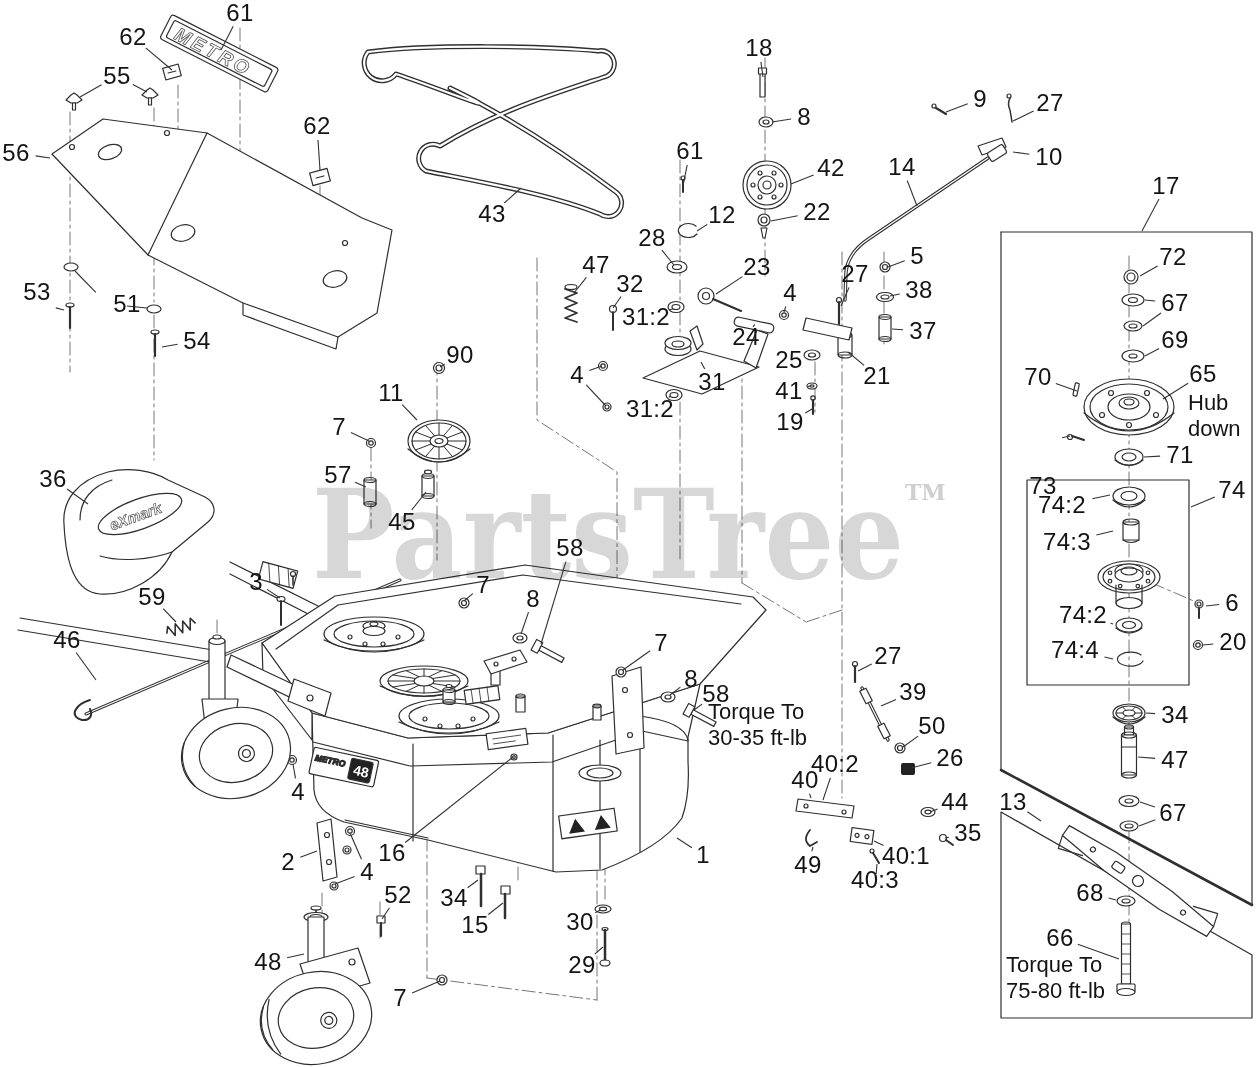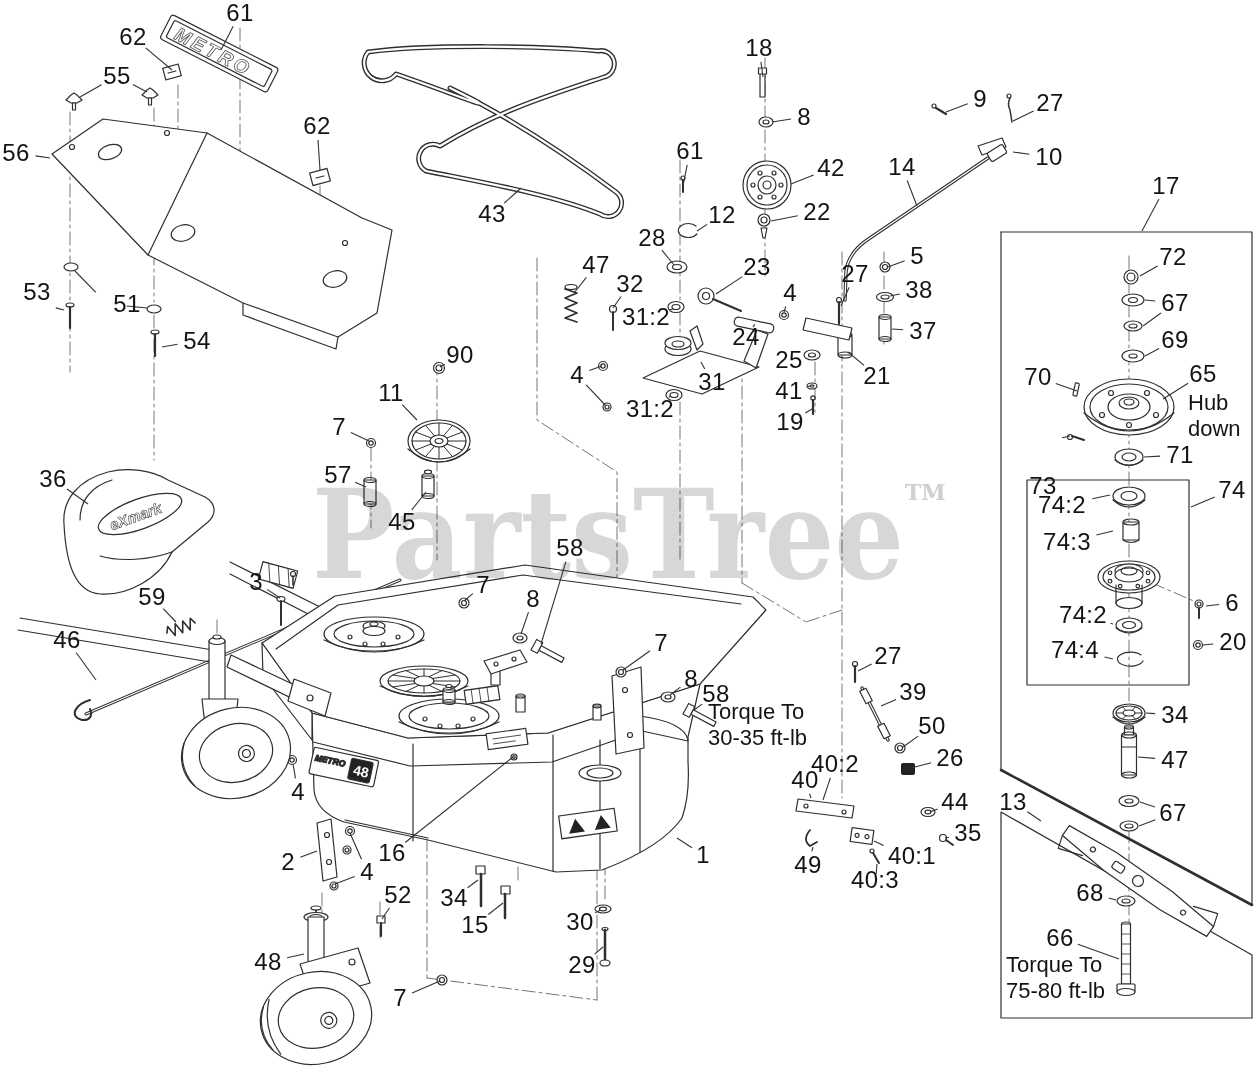--- a/index.html
+++ b/index.html
@@ -820,21 +820,21 @@
       <div class="callout" style="left: 691px; top: 679px;">8</div>
       <div class="callout" style="left: 716px; top: 694px;">58</div>
       <div class="callout" style="left: 888px; top: 656px;">27</div>
       <div class="callout" style="left: 913px; top: 692px;">39</div>
       <div class="callout" style="left: 932px; top: 726px;">50</div>
       <div class="callout" style="left: 950px; top: 758px;">26</div>
       <div class="callout" style="left: 835px; top: 764px;">40:2</div>
       <div class="callout" style="left: 805px; top: 780px;">40</div>
       <div class="callout" style="left: 955px; top: 802px;">44</div>
       <div class="callout" style="left: 968px; top: 833px;">35</div>
-      <div class="callout" style="left: 906px; top: 856px; margin-left: 6px;">40:1</div>
+      <div class="callout" style="left: 906px; top: 856px;">40:1</div>
       <div class="callout" style="left: 808px; top: 865px;">49</div>
       <div class="callout" style="left: 875px; top: 880px;">40:3</div>
       <div class="callout" style="left: 703px; top: 855px;">1</div>
       <div class="callout" style="left: 288px; top: 862px;">2</div>
       <div class="callout" style="left: 367px; top: 872px;">4</div>
       <div class="callout" style="left: 392px; top: 853px;">16</div>
       <div class="callout" style="left: 398px; top: 895px;">52</div>
       <div class="callout" style="left: 454px; top: 898px;">34</div>
       <div class="callout" style="left: 475px; top: 925px;">15</div>
       <div class="callout" style="left: 268px; top: 962px;">48</div>

